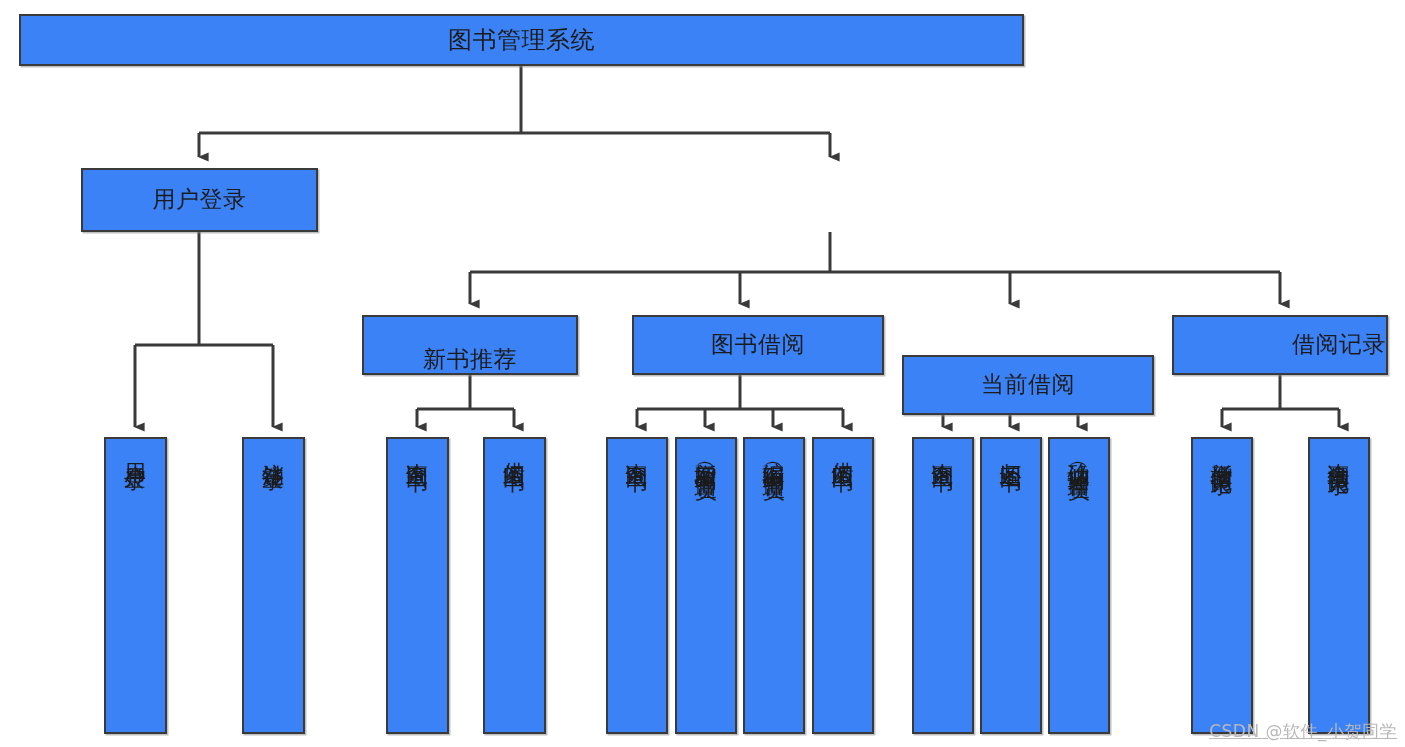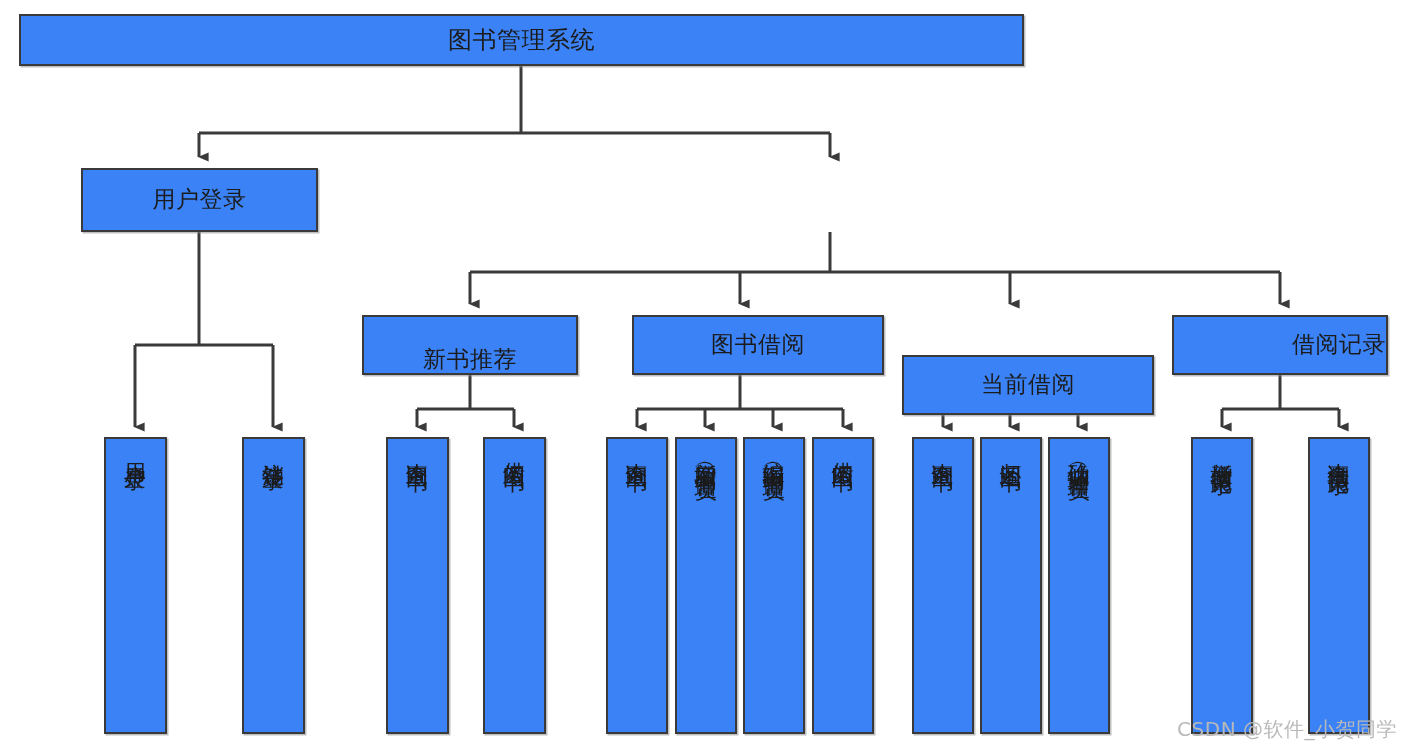--- a/index.html
+++ b/index.html
@@ -61,25 +61,26 @@
     text-orientation: upright;
     font-size: 22px;
     line-height: 1.05;
     letter-spacing: 2.5px;
     white-space: nowrap;
   }
   .watermark {
     position: absolute;
     right: 8px;
     bottom: 4px;
-    font-size: 20px;
+    font-size: 17px;
     color: #b9b9b9;
     letter-spacing: 0.5px;
     white-space: nowrap;
     user-select: none;
+    text-decoration: underline;
   }
 </style>
 </head>
 <body>
 
 <div id="diagram-root">
 
   <svg class="edge-layer" viewBox="0 0 1405 747">
     <defs>
       <marker id="arrowhead" markerWidth="10" markerHeight="11" refX="4.6" refY="9.6" orient="auto" markerUnits="userSpaceOnUse">

